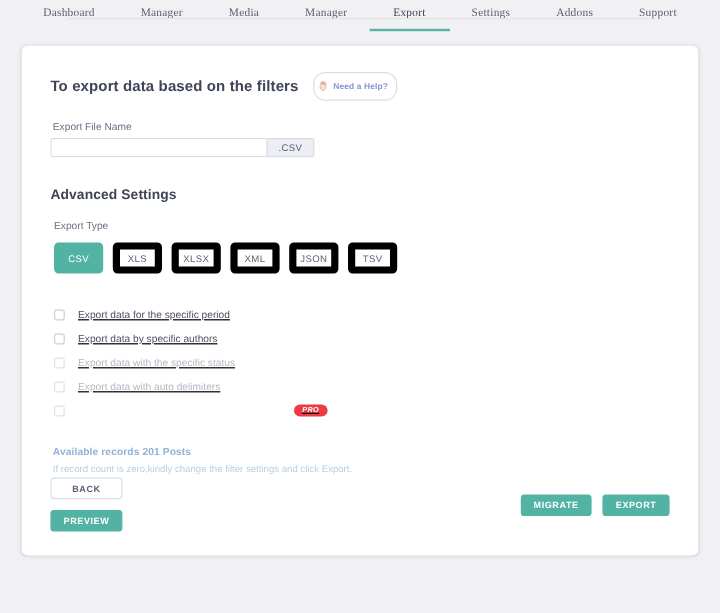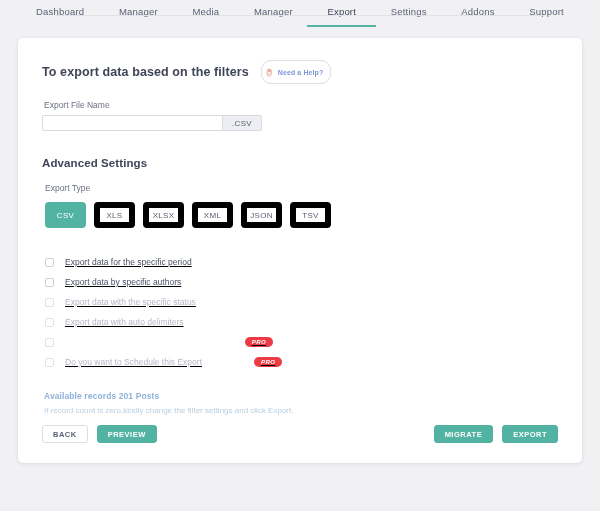--- a/index.html
+++ b/index.html
@@ -22,20 +22,21 @@
 
   
   .topnav {
     position: relative;
     height: 16px;
     background: #f1f1f4;
     display: flex;
     align-items: flex-start;
     justify-content: center;
     gap: 0;
+    font-family: Liberation Serif, serif;
   }
   .topnav-inner {
     display: flex;
     width: 560px;
     justify-content: space-between;
     padding: 0 14px;
   }
   .nav-tab {
     position: relative;
     font-size: 9.5px;
@@ -251,21 +252,21 @@
 
   
   .footer {
     position: absolute;
     left: 24px;
     right: 24px;
     bottom: 20px;
     display: flex;
     align-items: center;
   }
-  .footer-left { display: flex; gap: 9px; }
+  .footer-left { display: flex; gap: 9px; flex-direction: column; }
   .footer-right { display: flex; gap: 9px; margin-left: auto; }
   .btn {
     height: 18px;
     min-width: 40px;
     border-radius: 3px;
     font-size: 7.5px;
     font-weight: bold;
     letter-spacing: .5px;
     display: flex;
     align-items: center;
@@ -357,27 +358,20 @@
         <span class="filter-label">Export data with auto delimiters</span>
       </div>
 
       <div class="filter-row disabled">
         <span class="cbox"></span>
         <span class="pro-wrap">
           <span class="pro-badge">PRO</span>
         </span>
       </div>
 
-      <div class="filter-row disabled">
-        <span class="cbox"></span>
-        <span class="filter-label">Do you want to Schedule this Export</span>
-        <span class="pro-wrap">
-          <span class="pro-badge">PRO</span>
-        </span>
-      </div>
 
     </div>
 
     <div class="records">
       <div class="records-title">Available records 201 Posts</div>
       <div class="records-note">If record count is zero,kindly change the filter settings and click Export.</div>
     </div>
 
     <div class="footer">
       <div class="footer-left">

